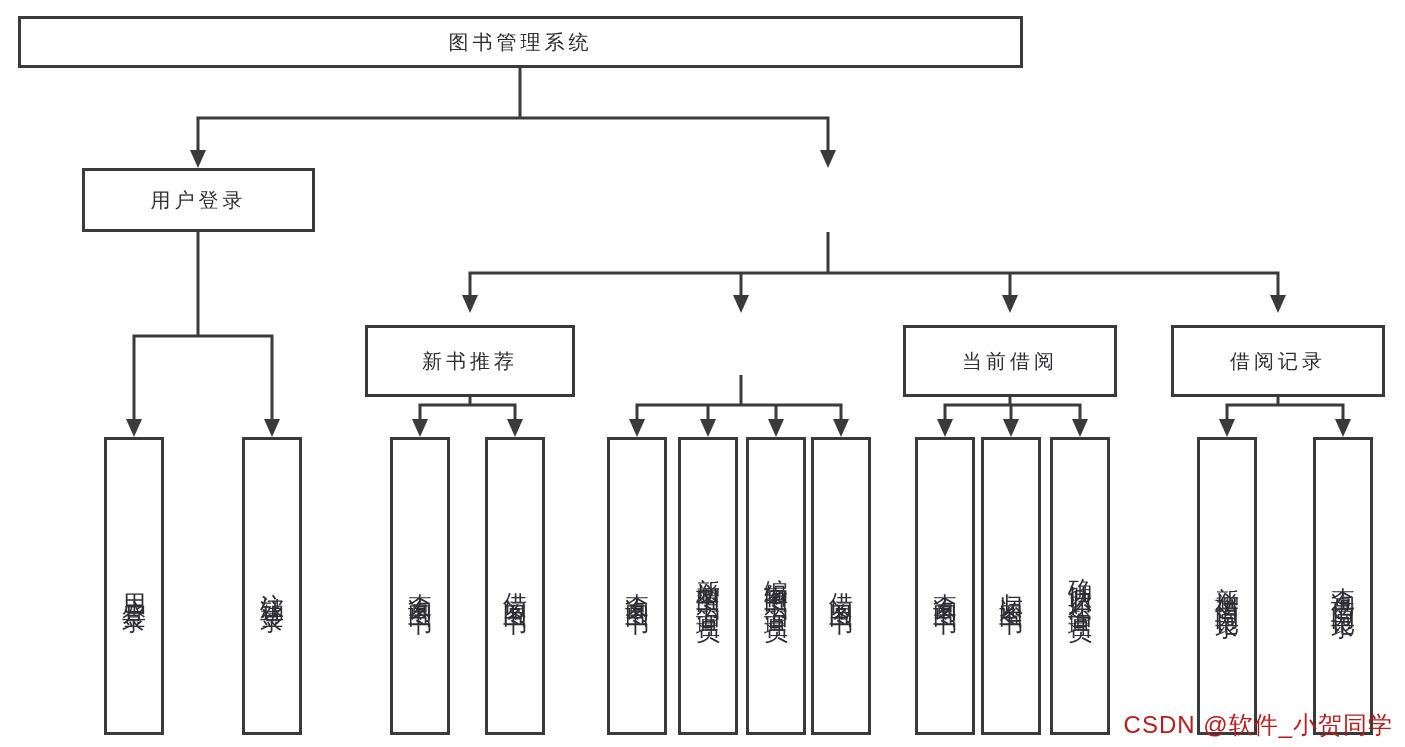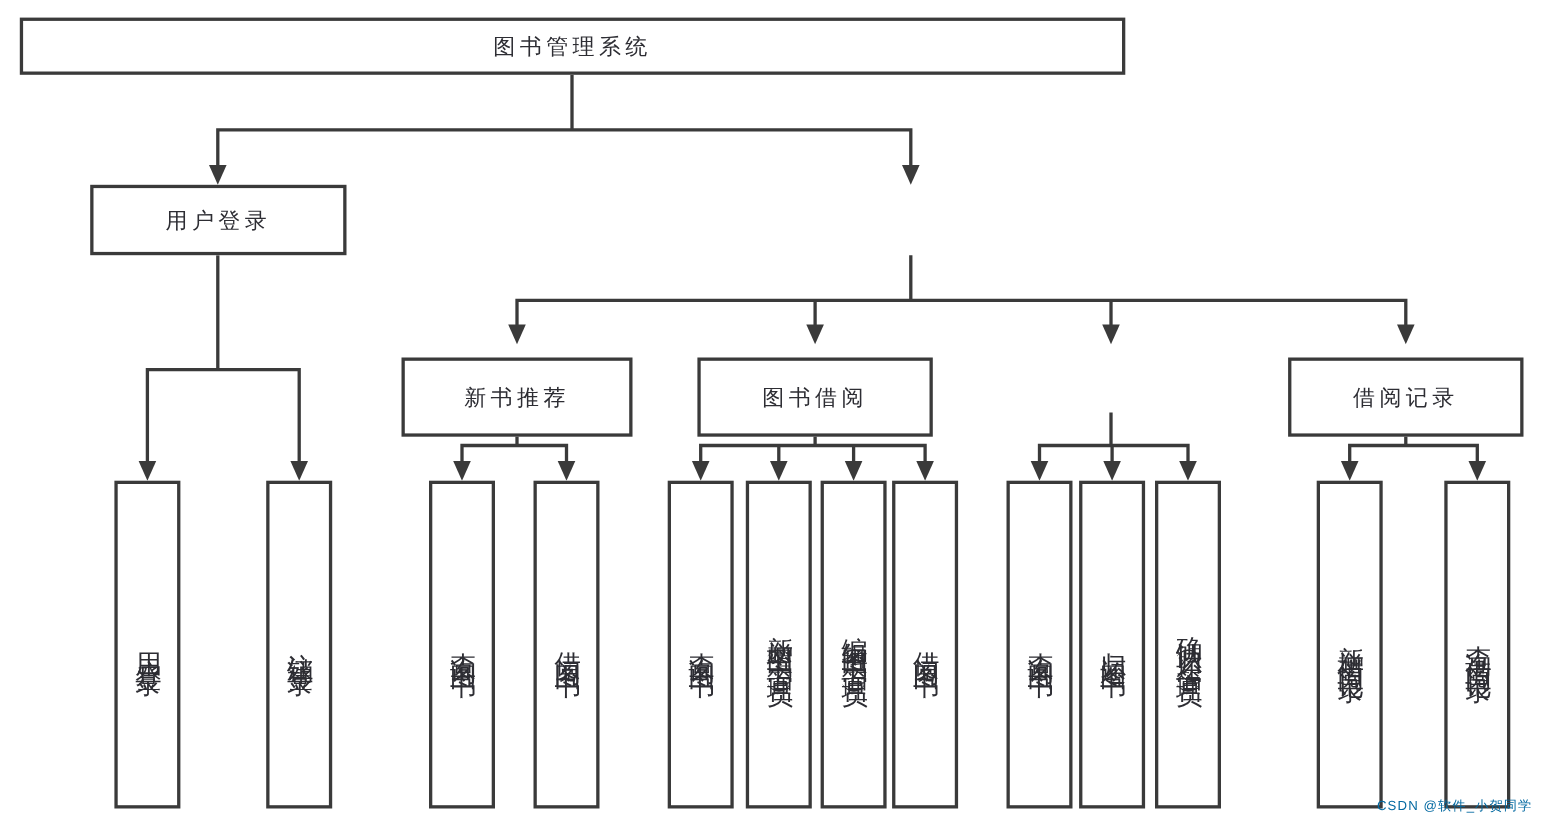--- a/index.html
+++ b/index.html
@@ -73,22 +73,22 @@
   .vx-9  { left: 915px; }
   .vx-10 { left: 981px; }
   .vx-11 { left: 1050px; }
   .vx-12 { left: 1197px; }
   .vx-13 { left: 1313px; }
 
   .watermark {
     position: absolute;
     right: 12px;
     bottom: 6px;
-    font-size: 12px;
-    color: #0369a1;
+    font-size: 24px;
+    color: #b91c1c;
     letter-spacing: 1px;
     white-space: nowrap;
   }
 </style>
 </head>
 <body>
 
 <div class="canvas">
 
   <svg class="connectors" id="connector-svg" viewBox="0 0 1405 747" xmlns="http://www.w3.org/2000/svg">
@@ -114,22 +114,22 @@
       <polygon points="1335,419 1351,419 1343,437" fill="#3a3a3a"></polygon>
     </svg>
 
   <div class="node h-node root-node">图书管理系统</div>
 
   <div class="node h-node branch-a">用户登录</div>
 
 
   <div class="node h-node lvl2 n-newbook">新书推荐</div>
 
-  <div class="node h-node lvl2 n-borrow">图书借阅</div>
 
+  <div class="node h-node lvl2 n-current">当前借阅</div>
 
   <div class="node h-node lvl2 n-records">借阅记录</div>
 
   <div class="node v-node vx-1">
     <span class="v-text">用户登录</span>
   </div>
   <div class="node v-node vx-2">
     <span class="v-text">注销登录</span>
   </div>
 

